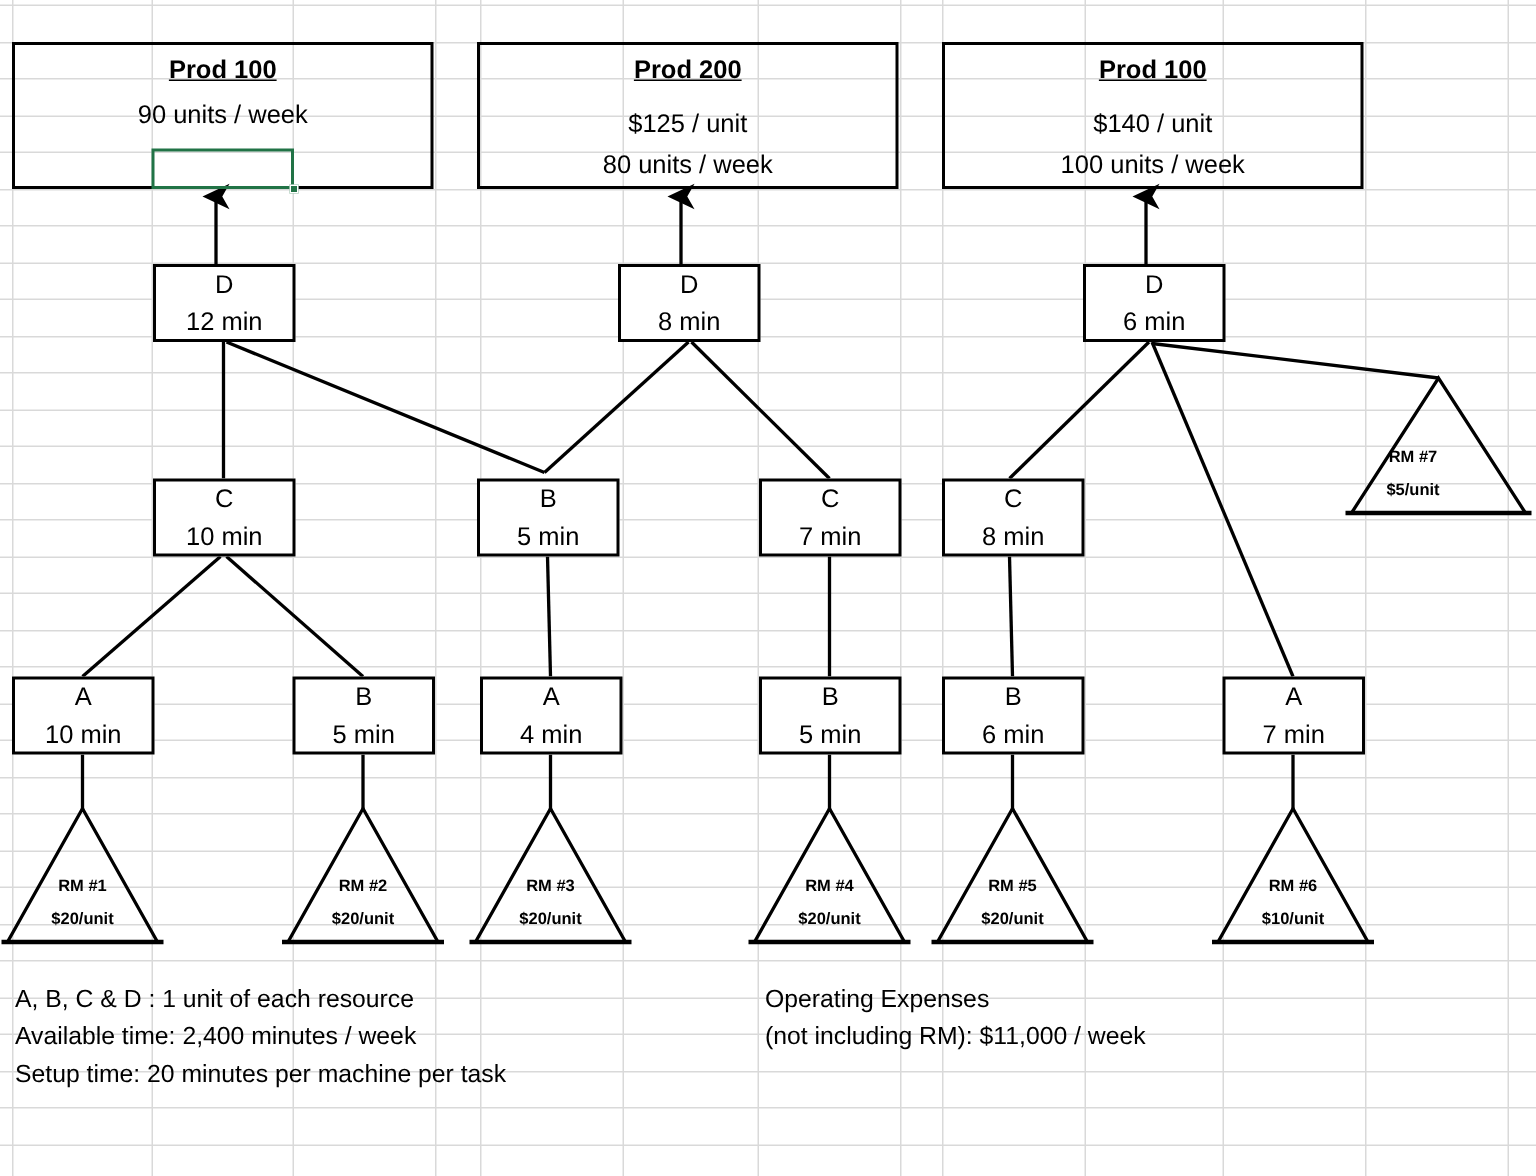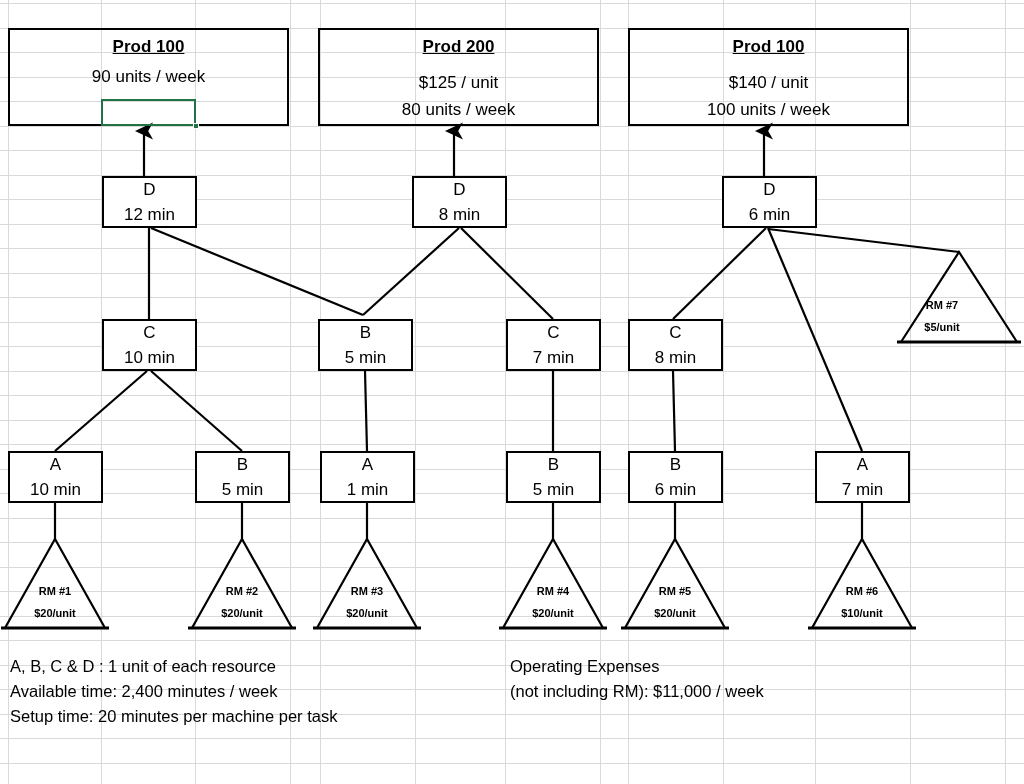--- a/index.html
+++ b/index.html
@@ -239,21 +239,21 @@
       <div class="node" style="left: 8px; top: 451px; width: 95px; height: 52px;">
         <div class="nm">A</div>
         <div class="tm">10 min</div>
       </div>
       <div class="node" style="left: 195px; top: 451px; width: 95px; height: 52px;">
         <div class="nm">B</div>
         <div class="tm">5 min</div>
       </div>
       <div class="node" style="left: 320px; top: 451px; width: 95px; height: 52px;">
         <div class="nm">A</div>
-        <div class="tm">1 min</div>
+        <div class="tm">4 min</div>
       </div>
       <div class="node" style="left: 506px; top: 451px; width: 95px; height: 52px;">
         <div class="nm">B</div>
         <div class="tm">5 min</div>
       </div>
       <div class="node" style="left: 628px; top: 451px; width: 95px; height: 52px;">
         <div class="nm">B</div>
         <div class="tm">6 min</div>
       </div>
       <div class="node" style="left: 815px; top: 451px; width: 95px; height: 52px;">

